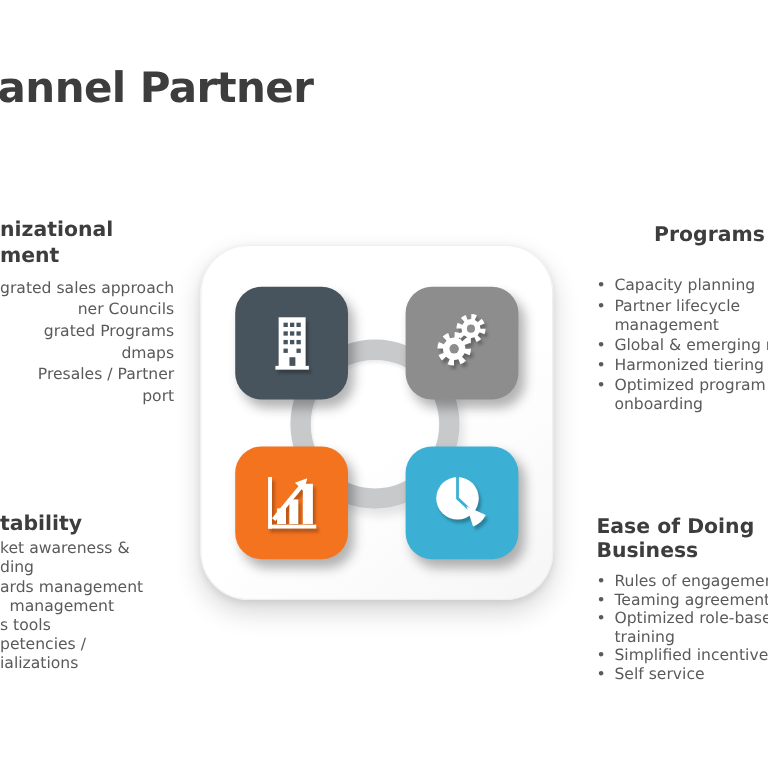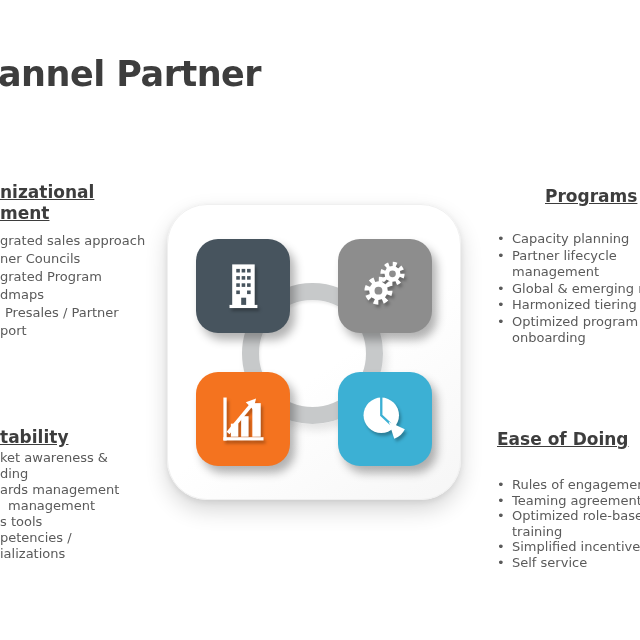--- a/index.html
+++ b/index.html
@@ -4,27 +4,27 @@
 <style>
   html,body{margin:0;padding:0;background:#fff;}
   .page{position:relative;width:640px;height:640px;overflow:hidden;background:#ffffff;
         font-family:"DejaVu Sans","Liberation Sans",sans-serif;}
 
   
   .title{position:absolute;left:-2px;top:54px;margin:0;font-size:35px;line-height:40px;
          font-weight:bold;color:#3d3d3d;white-space:nowrap;letter-spacing:-0.5px;}
 
   
-  .heading{position:absolute;font-size:17px;font-weight:bold;color:#3d3d3d;line-height:20px;white-space:nowrap;text-decoration:underline;}
+  .heading{position:absolute;font-size:17px;font-weight:bold;color:#3d3d3d;line-height:20px;white-space:nowrap;}
   .h-tl{left:0;top:182px;line-height:21px;}
   .h-tr{left:497px;top:186px;margin-left:48px;}
   .h-bl{left:0;top:427px;}
   .h-br{left:497px;top:429px;}
   .items{position:absolute;font-size:13px;color:#5a5a5a;}
-  .i-tl{left:0;top:232px;line-height:18px;}
+  .i-tl{left:0;top:232px;line-height:18px;text-align:right;}
   .i-tr{left:497px;top:231px;line-height:16.5px;}
   .i-bl{left:0;top:450px;line-height:16px;}
   .i-br{left:497px;top:477px;line-height:15.5px;}
   .li{white-space:nowrap;}
   .dot{display:inline-block;width:15px;}
   .nodot{display:inline-block;width:15px;}
   .ind5{padding-left:5px;}
   .ind8{padding-left:8px;}
 
   
@@ -51,21 +51,21 @@
 
   <h1 class="title">annel Partner</h1>
 
   <div class="heading h-tl">
     <div>nizational</div>
     <div>ment</div>
   </div>
   <div class="items i-tl">
     <div class="li"><span>grated sales approach</span></div>
     <div class="li"><span>ner Councils</span></div>
-    <div class="li"><span>grated Program</span></div>
+    <div class="li"><span>grated Programs</span></div>
     <div class="li"><span>dmaps</span></div>
     <div class="li ind5"><span>Presales / Partner</span></div>
     <div class="li"><span>port</span></div>
   </div>
 
   <div class="heading h-tr">
     <div>Programs</div>
   </div>
   <div class="items i-tr">
     <div class="li"><span class="dot">•</span><span>Capacity planning</span></div>
@@ -85,20 +85,21 @@
     <div class="li"><span>ding</span></div>
     <div class="li"><span>ards management</span></div>
     <div class="li ind8"><span>management</span></div>
     <div class="li"><span>s tools</span></div>
     <div class="li"><span>petencies /</span></div>
     <div class="li"><span>ializations</span></div>
   </div>
 
   <div class="heading h-br">
     <div>Ease of Doing</div>
+    <div>Business</div>
   </div>
   <div class="items i-br">
     <div class="li"><span class="dot">•</span><span>Rules of engagement</span></div>
     <div class="li"><span class="dot">•</span><span>Teaming agreement</span></div>
     <div class="li"><span class="dot">•</span><span>Optimized role-based</span></div>
     <div class="li"><span class="nodot"></span><span>training</span></div>
     <div class="li"><span class="dot">•</span><span>Simplified incentives</span></div>
     <div class="li"><span class="dot">•</span><span>Self service</span></div>
   </div>
 

